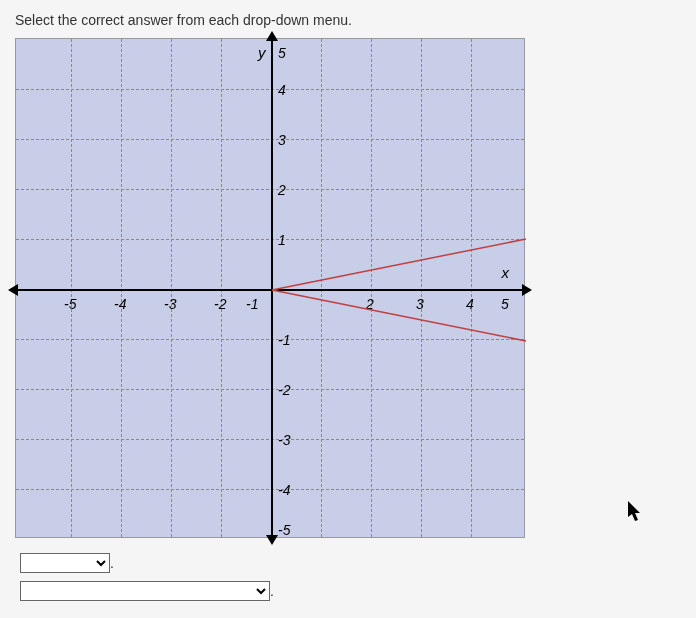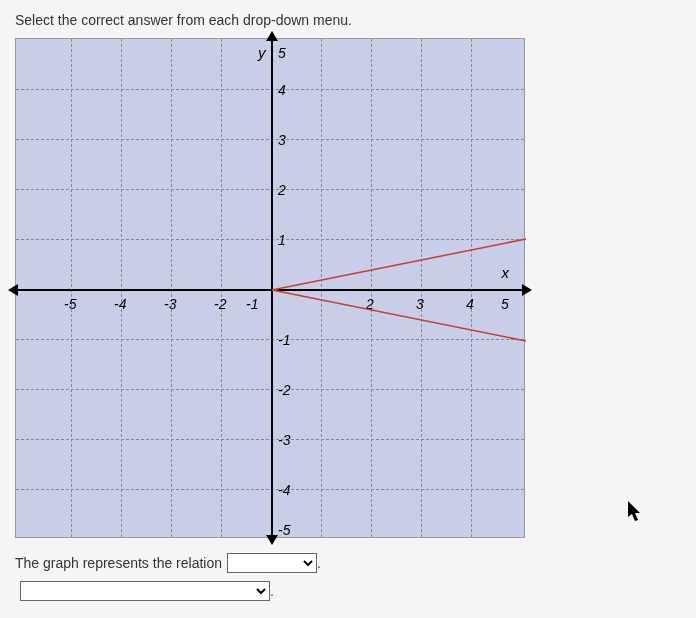--- a/index.html
+++ b/index.html
@@ -85,21 +85,20 @@
     <div class="tick-label" style="left:262px; top:443px;">-4</div>
     <div class="tick-label" style="left:262px; top:483px;">-5</div>
 
     <svg class="plot-line" width="510" height="500">
       <line x1="256" y1="251" x2="510" y2="200" stroke="#c04040" stroke-width="1.5"></line>
       <line x1="256" y1="251" x2="510" y2="302" stroke="#c04040" stroke-width="1.5"></line>
     </svg>
   </div>
 
   <div class="answer-row">
-    <span>The graph represents the relation</span>
     <select class="sel1"><option></option></select>
     <span>.</span>
   </div>
   <div class="answer-row">
     <select class="sel2"><option></option></select>
     <span>.</span>
   </div>
 </div>
 
 <div class="cursor">

